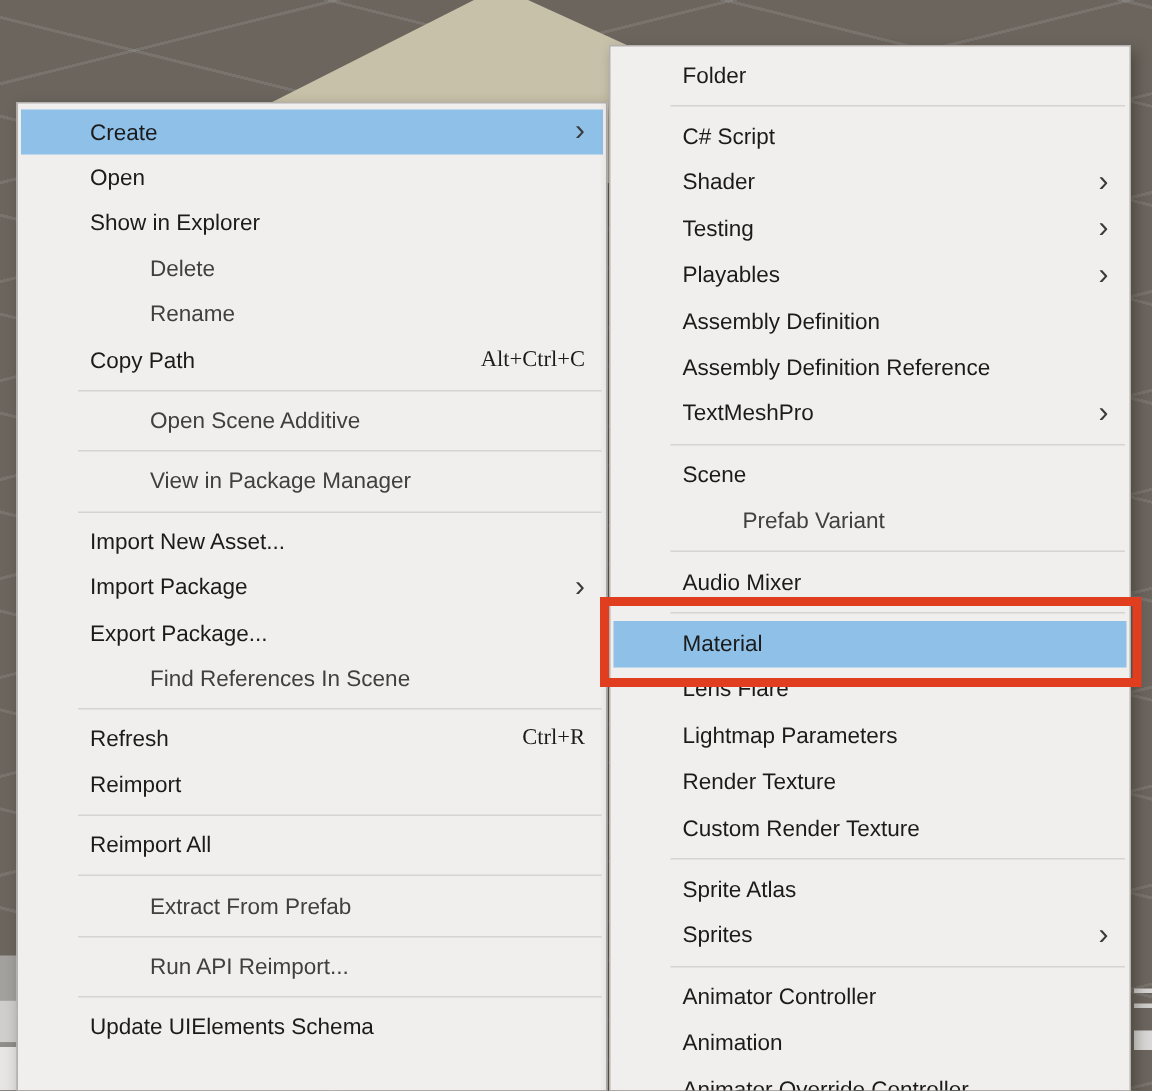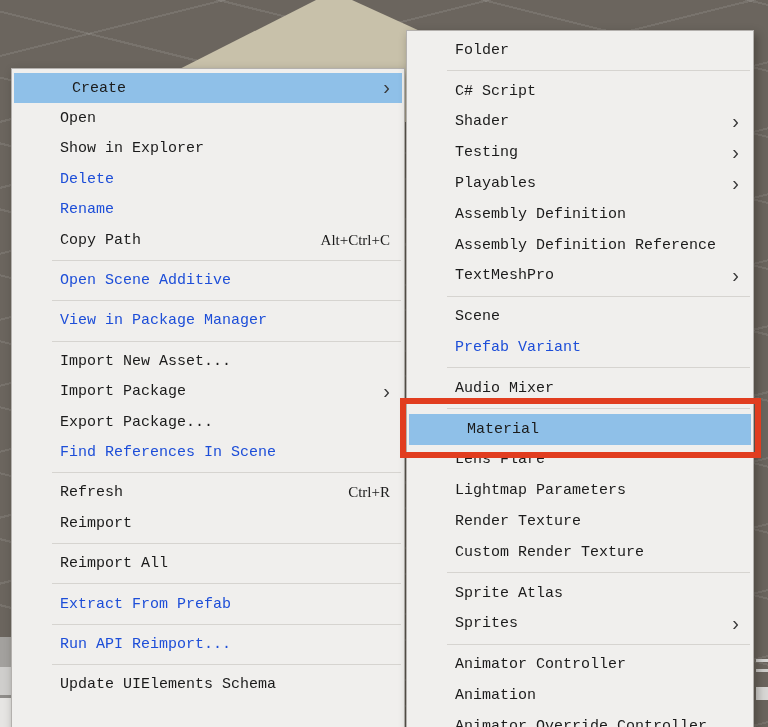--- a/index.html
+++ b/index.html
@@ -39,23 +39,23 @@
     padding-top:4px;overflow:hidden;
   }
   .menu.left {left:11px; top:68px; width:394px; height:700px; z-index:10;}
   .menu.right{left:406px;top:30px; width:348px; height:740px; z-index:20;}
   .mi{
     height:30.4px;display:flex;align-items:center;
     padding:0 14px 0 48px;font-size:15px;color:#1b1b1b;
     white-space:nowrap;
   }
   .menu.right .mi{height:30.8px;}
-  .mi .lbl{flex:1 1 auto;font-family:Liberation Mono, monospace;}
-  .mi.disabled{color:#1d4ed8;}
-  .mi.selected{background:#8fc0e8;margin:0 2px;padding:0 12px 0 58px;}
+  .mi .lbl{flex:1 1 auto;}
+  .mi.disabled{color:#404040;margin-left:40px;}
+  .mi.selected{background:#8fc0e8;margin:0 2px;padding:0 12px 0 46px;}
   .mi .shortcut{margin-left:12px;color:#1b1b1b;font-family:Liberation Serif, serif;}
   .mi .arrow{
     margin-left:12px;font-size:20px;line-height:1;color:#3a3a3a;
     transform:translateY(-1px);
   }
   .sep{height:1px;background:#d6d4d0;margin:4.5px 3px 4.5px 40px;}
   
   .red-box{
     position:absolute;left:400px;top:398px;width:361px;height:60px;
     box-sizing:border-box;border:6px solid #e13d1f;z-index:40;

